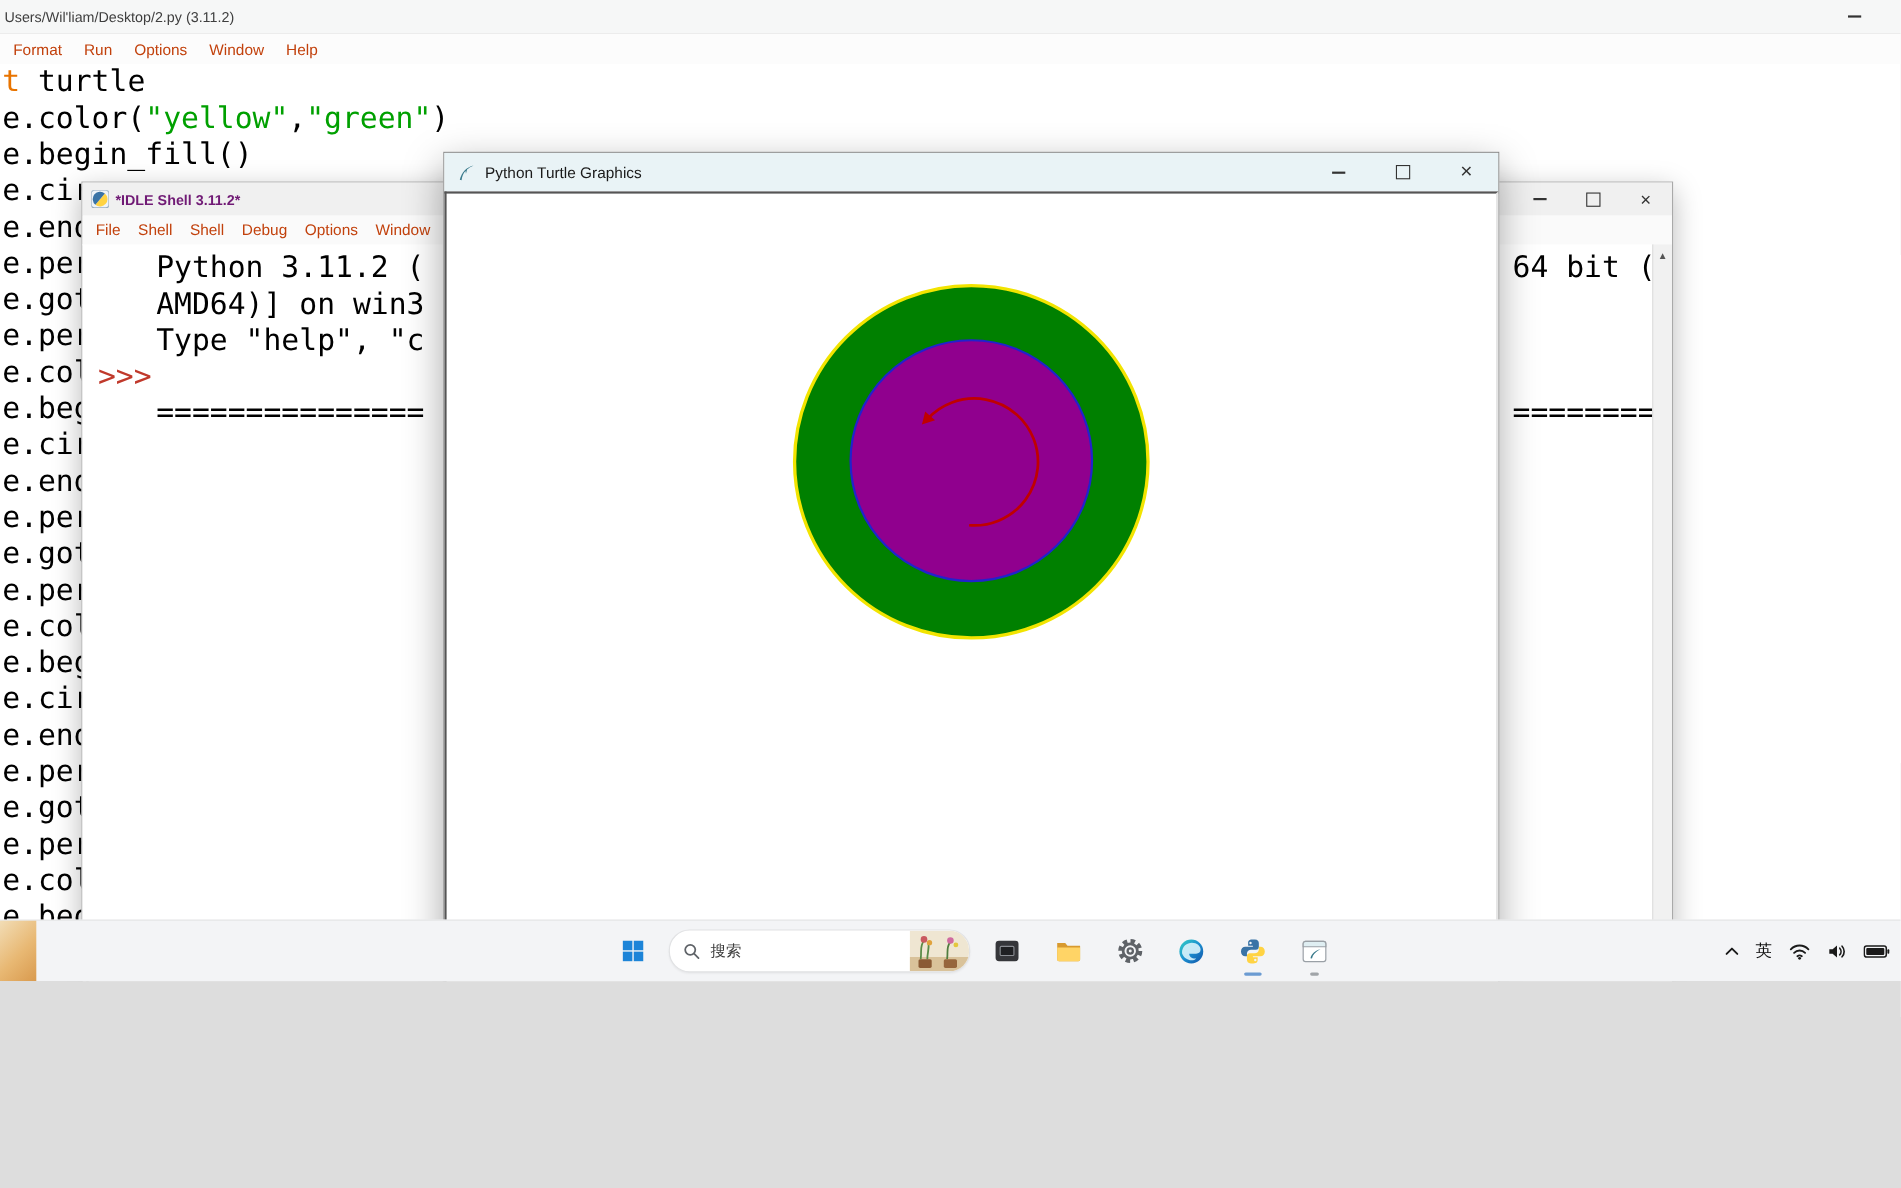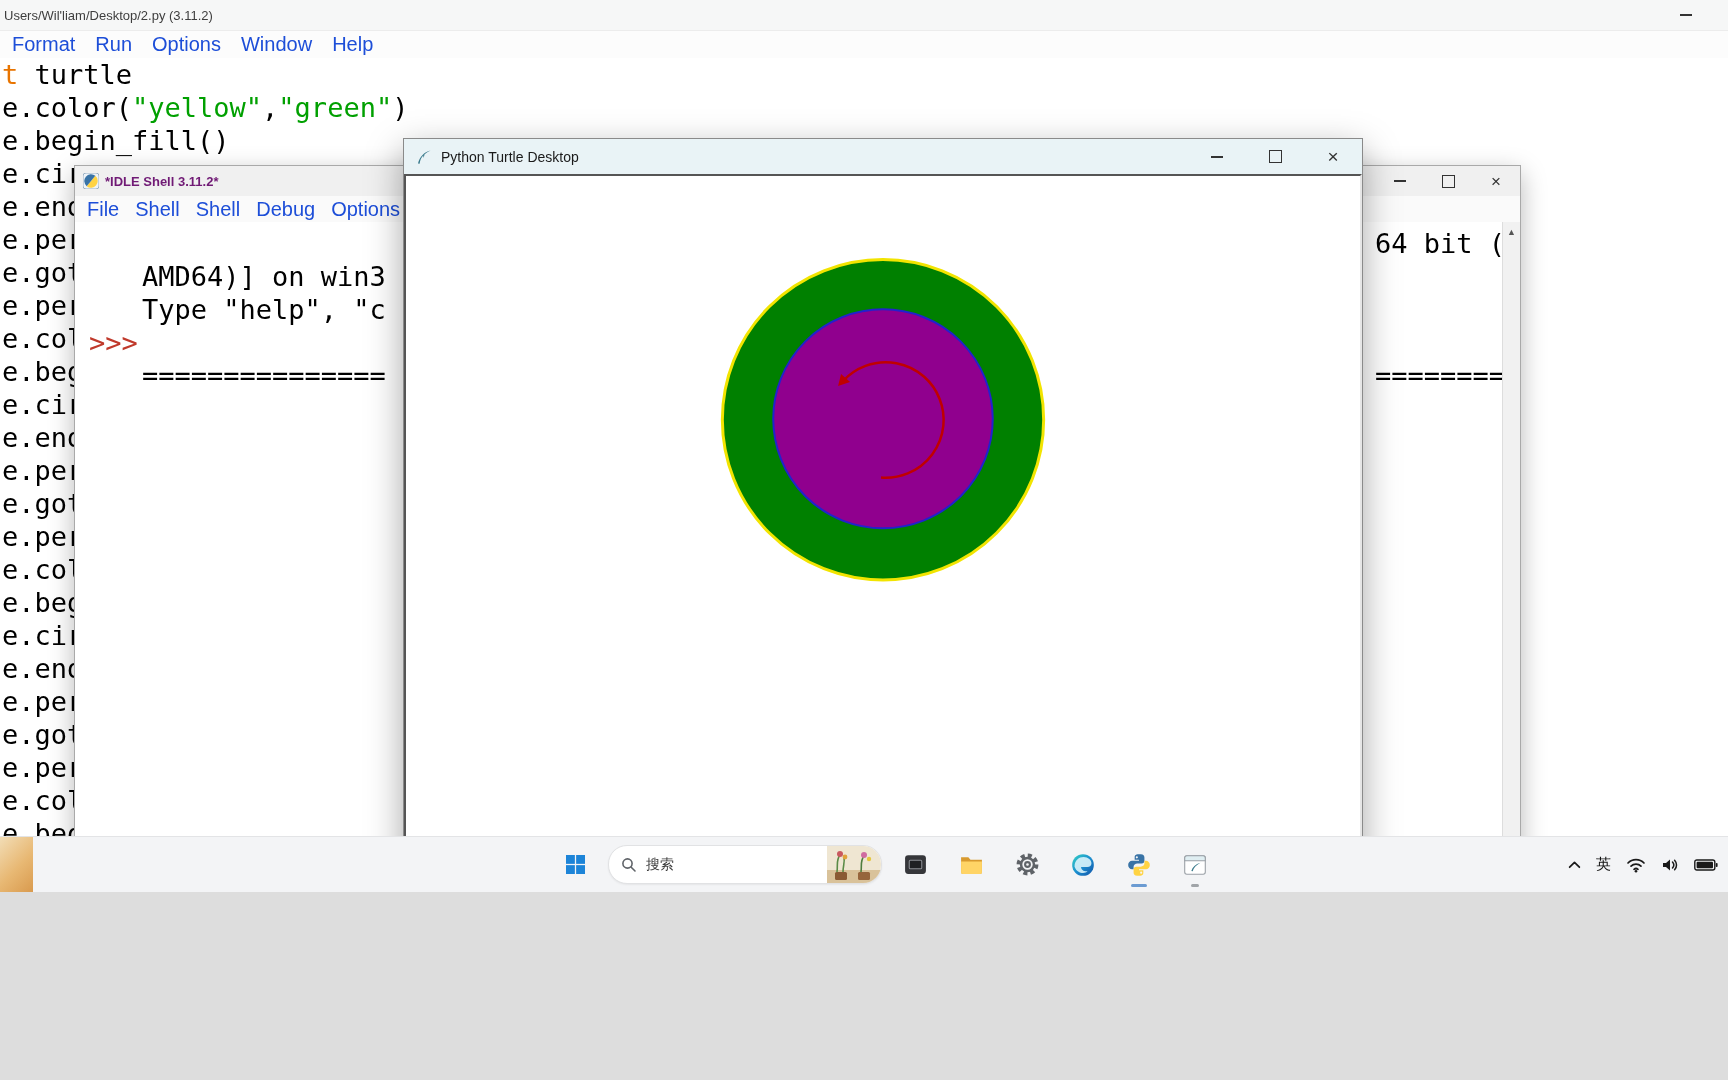--- a/index.html
+++ b/index.html
@@ -11,21 +11,21 @@
   .editor-window{position:absolute;inset:0;background:#fff;z-index:1;}
   .ed-titlebar{position:absolute;top:0;left:0;right:0;height:30px;background:#f6f7f7;
                border-bottom:1px solid #ececec;display:flex;align-items:center;}
   .ed-title{margin-left:4px;font-size:13px;color:#3e3e3e;}
   .win-min-btn{position:absolute;top:0;width:44px;height:30px;display:flex;align-items:center;justify-content:center;}
   .dash{width:12px;height:2px;background:#333;}
   .sq{width:11px;height:11px;border:1.4px solid #333;}
   .xglyph{font-size:17px;color:#333;line-height:1;}
   .ed-menubar{position:absolute;top:31px;left:0;right:0;height:27px;background:#fcfcfc;
               display:flex;align-items:center;padding-left:2px;}
-  .menu-item{font-size:20px;color:#1d4ed8;padding:3px 10px;}
+  .menu-item{font-size:14px;color:#c2410c;padding:3px 10px;}
   .ed-code{position:absolute;top:58px;left:2px;right:0;bottom:0;font-size:27px;line-height:33px;
            color:var(--c-plain);white-space:pre;overflow:hidden;}
   .code-line{height:33px;white-space:pre;}
   .tok-k{color:var(--c-kw);}
   .tok-s{color:var(--c-str);}
   .tok-p{color:var(--c-plain);}
 
   
   .shell-window{position:absolute;left:74px;top:165px;width:1447px;height:860px;background:#fff;
                 border:1px solid #a9a9a9;box-shadow:0 8px 24px rgba(0,0,0,.28);z-index:10;box-sizing:border-box;}
@@ -123,41 +123,41 @@
         <span class="menu-item">Shell</span>
         <span class="menu-item">Shell</span>
         <span class="menu-item">Debug</span>
         <span class="menu-item">Options</span>
         <span class="menu-item">Window</span>
         <span class="menu-item">Help</span>
       </div>
     <div class="sh-body">
       <span class="sh-prompt mono" id="sh-prompt" style="top: 104px;">&gt;&gt;&gt;</span>
       <div class="sh-text mono" id="sh-text">
-          <div class="sh-line"><span class="sh-right">64 bit (</span></div>
+          <div class="sh-line"><span class="sh-left">Python 3.11.2 (</span><span class="sh-right">64 bit (</span></div>
           <div class="sh-line"><span class="sh-left">AMD64)] on win3</span></div>
           <div class="sh-line"><span class="sh-left">Type "help", "c</span></div>
           <div class="sh-line"><span class="sh-left"></span></div>
           <div class="sh-line"><span class="sh-left">===============</span><span class="sh-right">=========</span></div>
         </div>
       <div class="sh-scrollbar">
         <span class="sh-scroll-arrow">▲</span>
       </div>
     </div>
     <div class="sh-statusbar">
       <span class="sh-status-ln">Ln</span>
     </div>
   </div>
 
   <div class="turtle-window">
     <div class="tg-titlebar">
       <svg width="18" height="18" viewBox="0 0 18 18">
         <path d="M15.5 2.5 C9 4 4.5 9 3 15.5 L4.6 15.8 C5.1 12.2 6.2 9.4 8.2 7.4 L8.6 10 L9.6 6.2 C11.2 4.8 13.2 3.5 15.5 2.5 Z" fill="#3a7a8c"></path>
       </svg>
-      <span class="tg-title">Python Turtle Desktop</span>
+      <span class="tg-title">Python Turtle Graphics</span>
     </div>
     <div class="tg-btn" style="right:116px;">
       <span class="dash"></span>
     </div>
     <div class="tg-btn" style="right:58px;">
       <span class="sq"></span>
     </div>
     <div class="tg-btn" style="right:0;">
       <span class="xglyph" style="font-size:19px;">×</span>
     </div>

